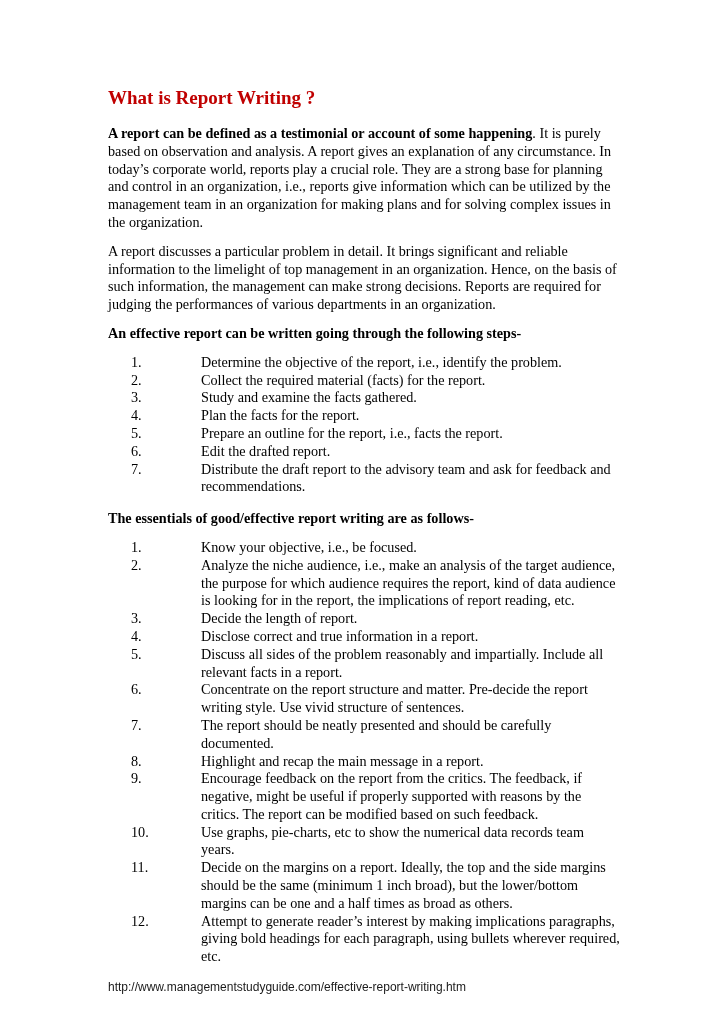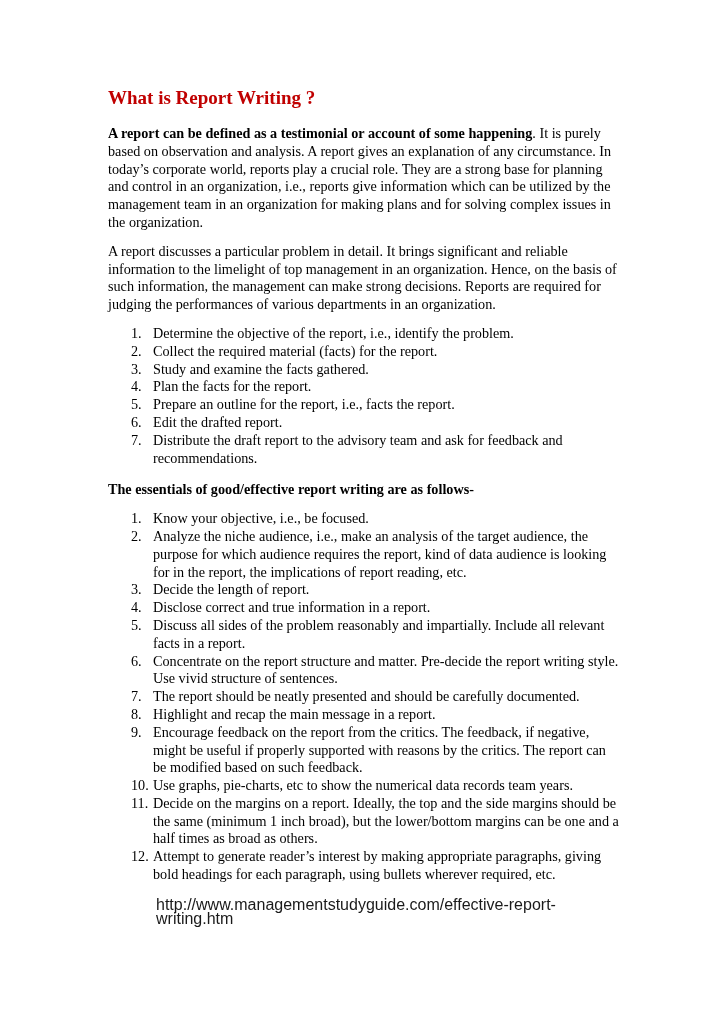--- a/index.html
+++ b/index.html
@@ -41,41 +41,42 @@
     padding: 0 0 0 23px;
   }
   ol.doc-list li {
     display: flex;
   }
   ol.doc-list .num {
     flex: 0 0 22px;
   }
   ol.doc-list .li-text {
     flex: 1;
+    margin-left: 48px;
   }
   .footer-url {
     font-family: "Liberation Sans", sans-serif;
-    font-size: 16px;
+    font-size: 12px;
     line-height: 14px;
     color: #1a1a1a;
     margin-top: 12px;
-    margin-left: 48px;
   }
 </style>
 </head>
 <body>
 
 <div class="page">
 
   <h1 class="page-title" style="color: rgb(192, 0, 0);">What is Report Writing ?</h1>
 
   <p class="para"><strong>A report can be defined as a testimonial or account of some happening</strong><span>. It is purely based on observation and analysis. A report gives an explanation of any circumstance. In today’s corporate world, reports play a crucial role. They are a strong base for planning and control in an organization, i.e., reports give information which can be utilized by the management team in an organization for making plans and for solving complex issues in the organization.</span></p>
 
   <p class="para">A report discusses a particular problem in detail. It brings significant and reliable information to the limelight of top management in an organization. Hence, on the basis of such information, the management can make strong decisions. Reports are required for judging the performances of various departments in an organization.</p>
 
+  <p class="section-heading">An effective report can be written going through the following steps-</p>
 
   <ol class="doc-list">
       <li>
         <span class="num">1.</span>
         <span class="li-text">Determine the objective of the report, i.e., identify the problem.</span>
       </li>
       <li>
         <span class="num">2.</span>
         <span class="li-text">Collect the required material (facts) for the report.</span>
       </li>
@@ -143,19 +144,19 @@
       <li>
         <span class="num">10.</span>
         <span class="li-text">Use graphs, pie-charts, etc to show the numerical data records team years.</span>
       </li>
       <li>
         <span class="num">11.</span>
         <span class="li-text">Decide on the margins on a report. Ideally, the top and the side margins should be the same (minimum 1 inch broad), but the lower/bottom margins can be one and a half times as broad as others.</span>
       </li>
       <li>
         <span class="num">12.</span>
-        <span class="li-text">Attempt to generate reader’s interest by making appropriate paragraphs, giving bold headings for each paragraph, using bullets wherever required, etc.</span>
+        <span class="li-text">Attempt to generate reader’s interest by making implications paragraphs, giving bold headings for each paragraph, using bullets wherever required, etc.</span>
       </li>
     </ol>
 
   <div class="footer-url">http://www.managementstudyguide.com/effective-report-writing.htm</div>
 
 </div>
 
 </body></html>

